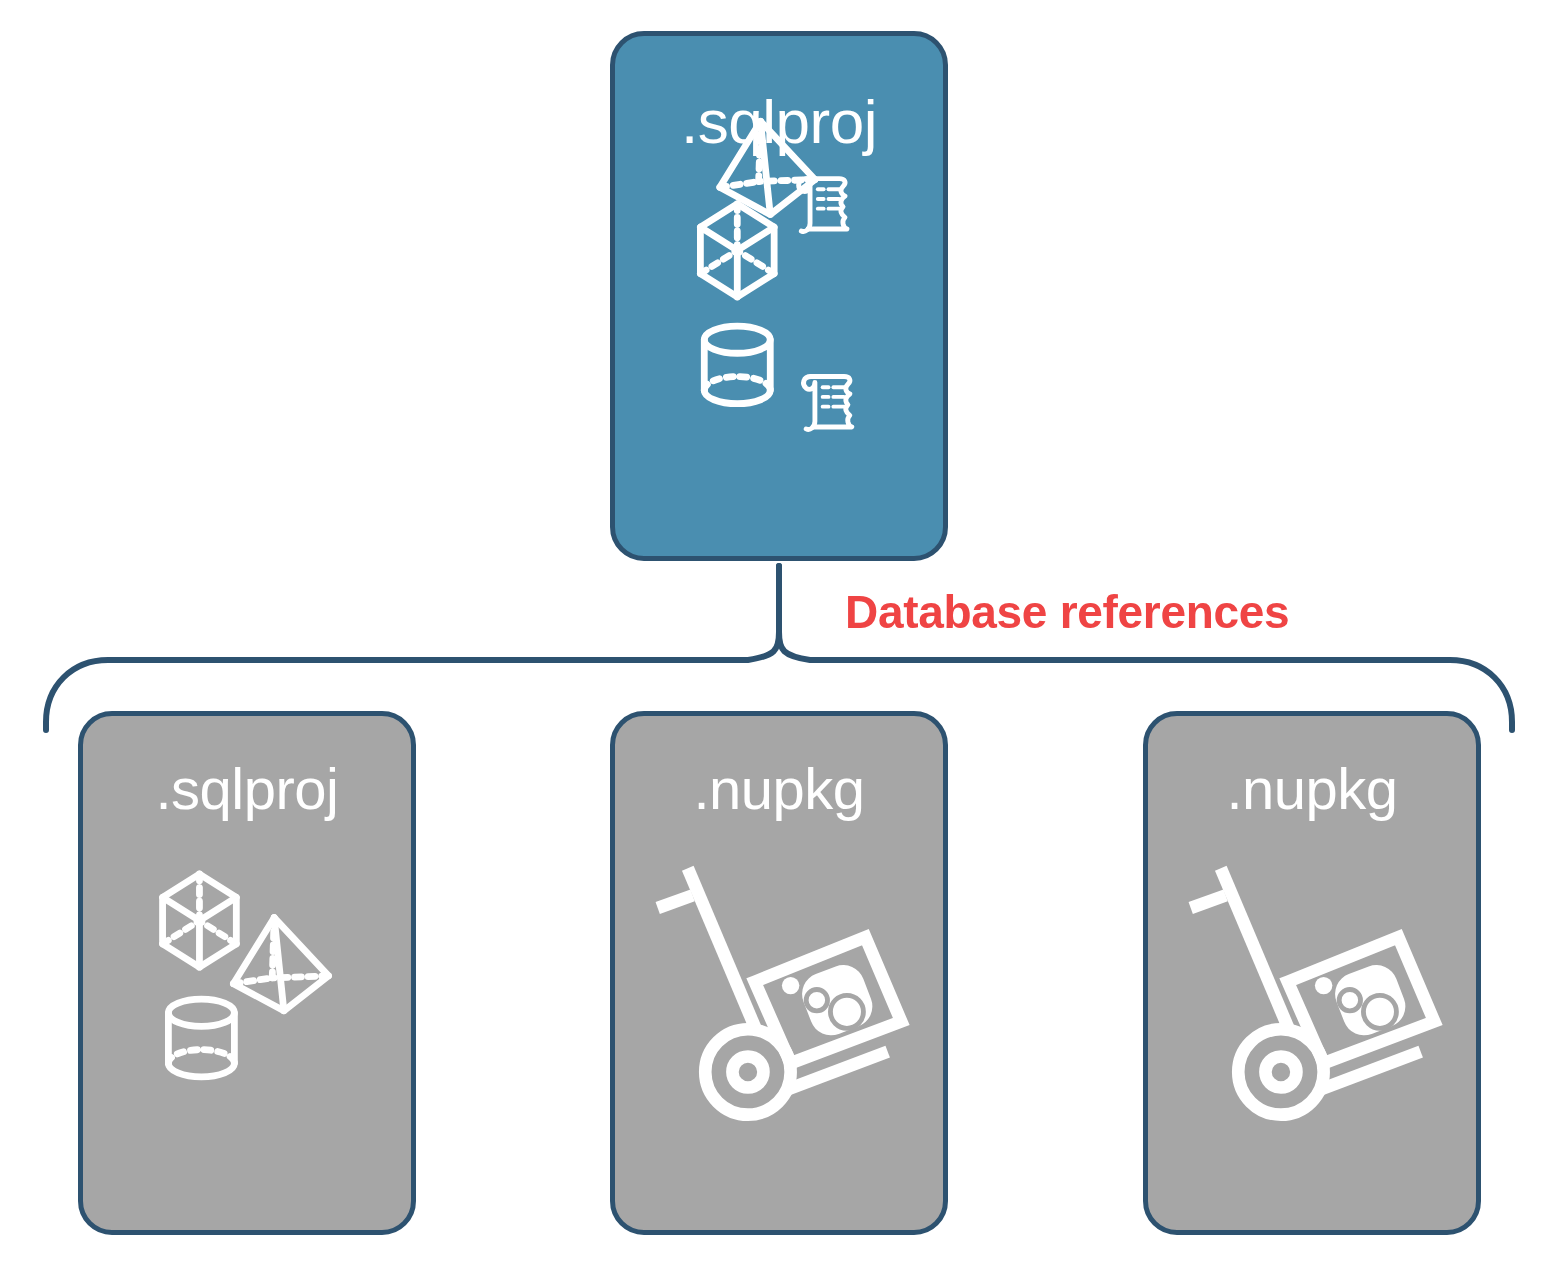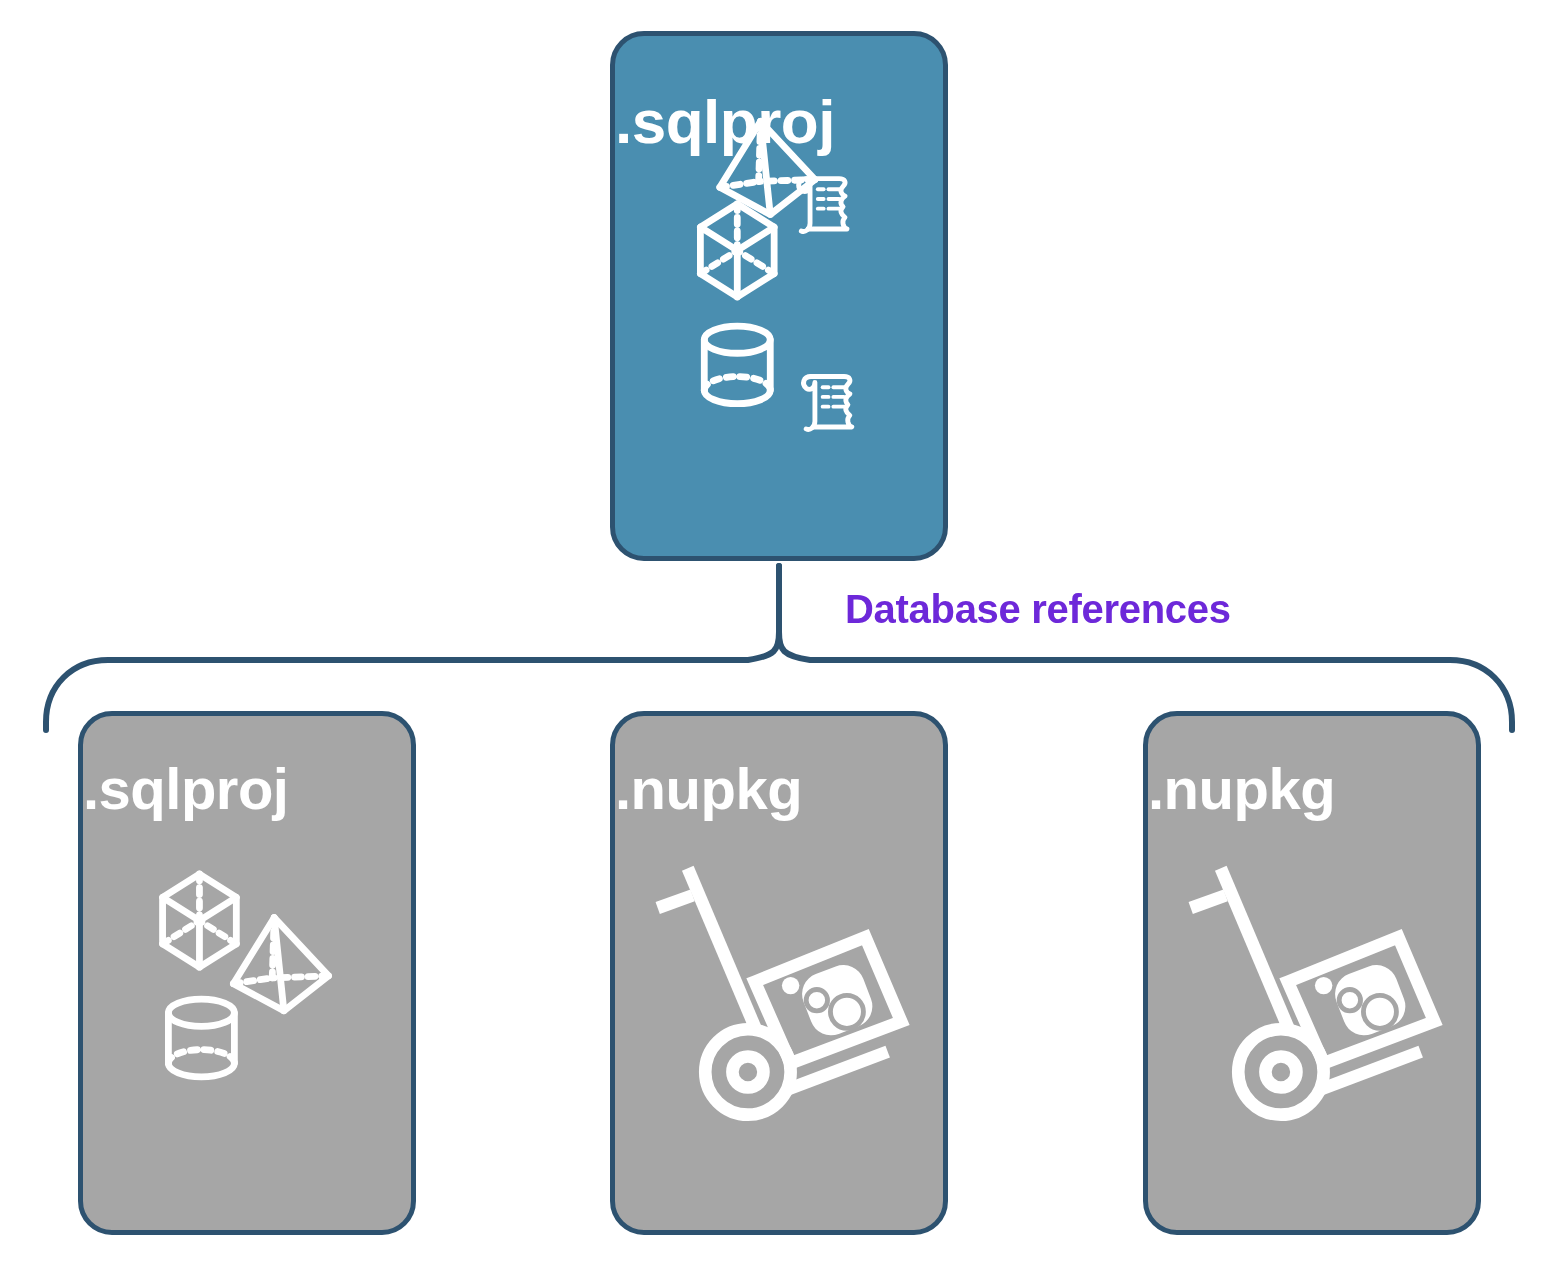--- a/index.html
+++ b/index.html
@@ -29,22 +29,23 @@
     border-radius: 34px;
     overflow: hidden;
   }
   .node.primary { background: #4a8eb0; }
   .node.secondary { background: #a6a6a6; }
 
   .node-title {
     position: absolute;
     left: 0;
     right: 0;
+    text-align: center;
     color: #ffffff;
-    font-weight: bold;
+    font-weight: normal;
     letter-spacing: -0.5px;
     line-height: 1;
     white-space: nowrap;
   }
 
   #node-root {
     left: 610px;
     top: 31px;
     width: 338px;
     height: 530px;
@@ -90,22 +91,22 @@
     width: 1566px;
     height: 1274px;
     pointer-events: none;
   }
 
   
   #brace-label {
     position: absolute;
     left: 845px;
     top: 589px;
-    color: #6d28d9;
-    font-size: 40px;
+    color: #ef4444;
+    font-size: 46px;
     font-weight: bold;
     letter-spacing: -0.3px;
     line-height: 1;
     white-space: nowrap;
   }
 </style>
 </head>
 <body>
 
 <div class="stage">

